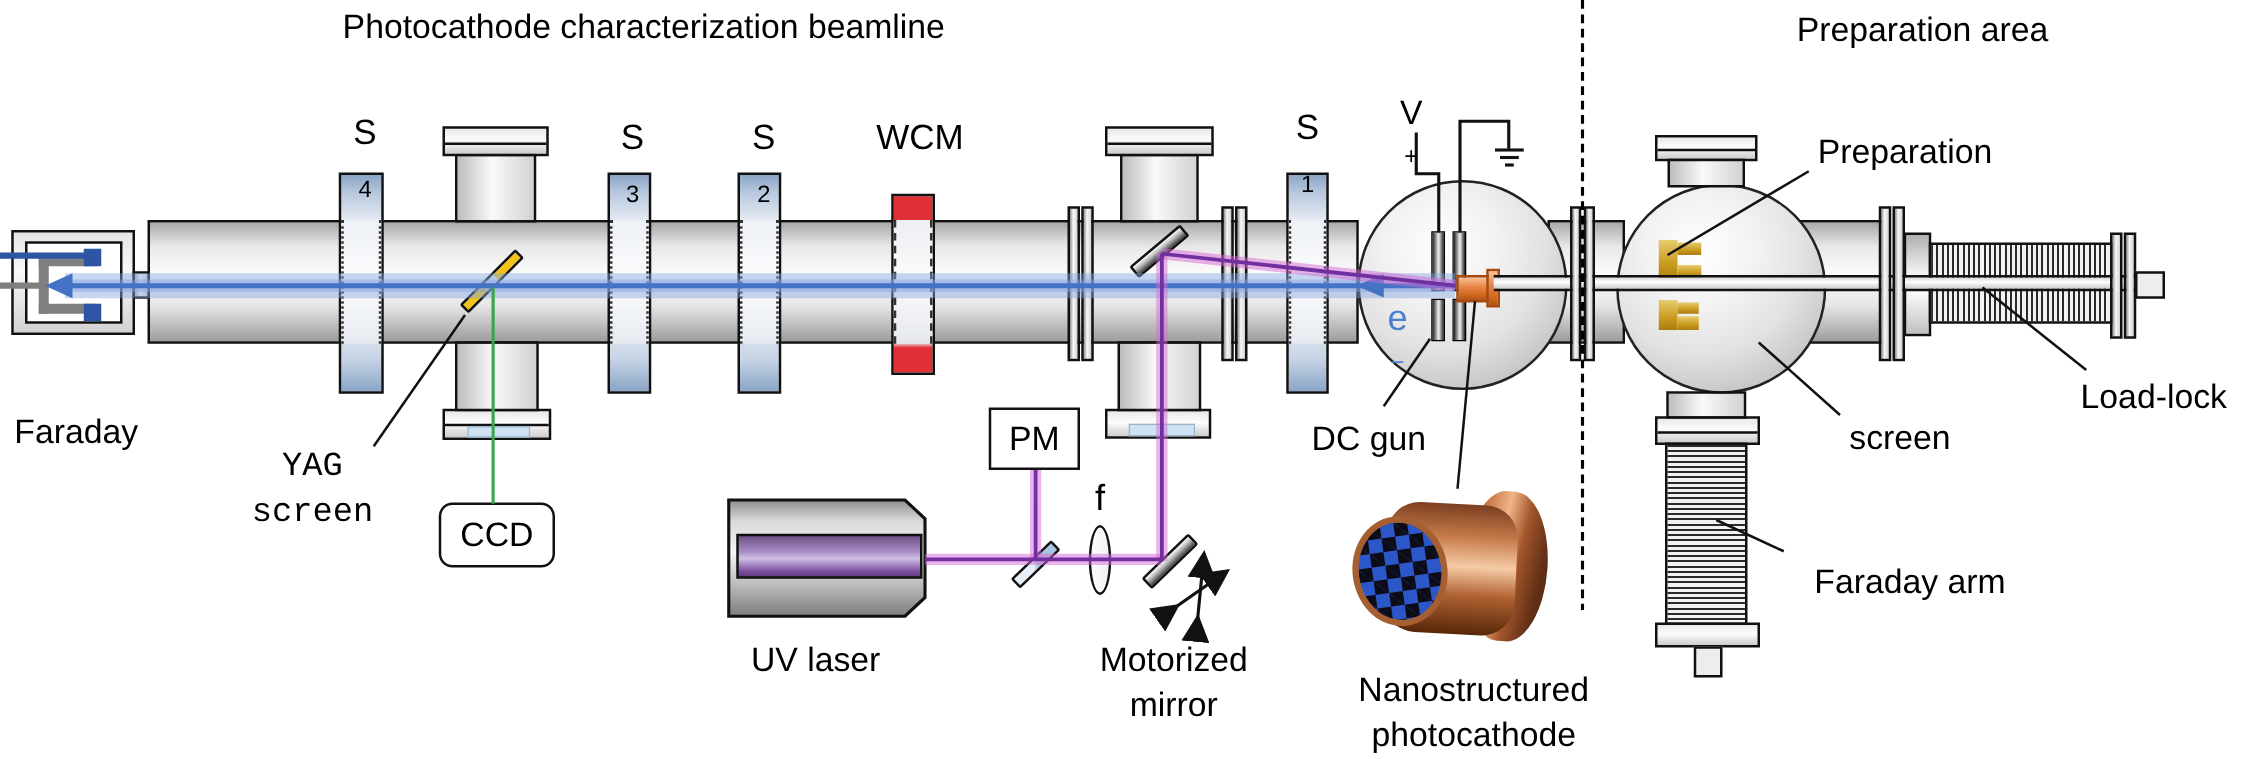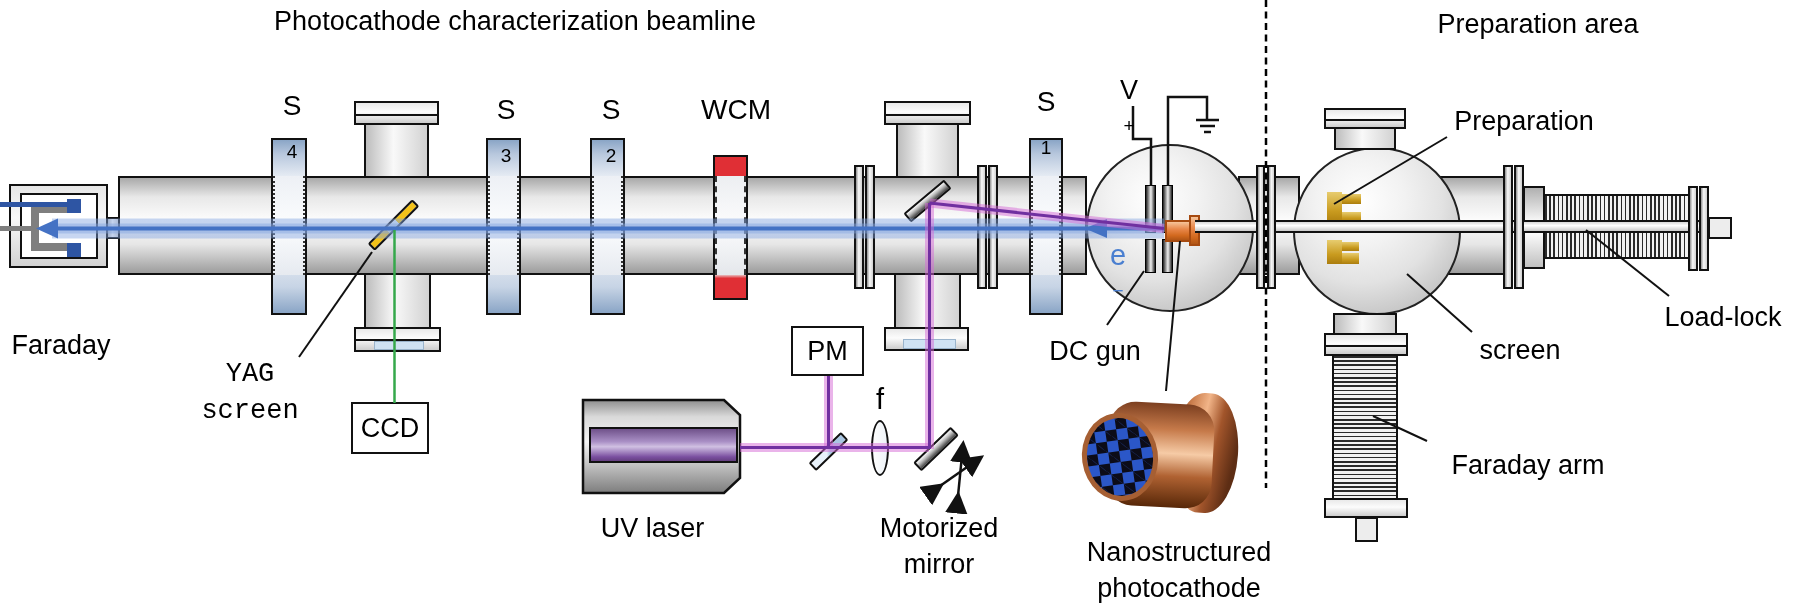--- a/index.html
+++ b/index.html
@@ -139,21 +139,21 @@
   <div class="abs" style="left:1708px;top:217px;width:24px;height:22px;border:2px solid #111;background:#ededed;"></div>
 
   <div class="abs" style="left:871px;top:420px;width:18px;height:56px;border:2px solid #111;border-radius:50%;background:linear-gradient(90deg,#fdfdfd,#eef3f8);"></div>
   <div class="abs" style="left:806px;top:446px;width:45px;height:11px;transform:rotate(-44deg);border:2px solid #111;border-radius:2px;background:linear-gradient(135deg,#e8f1fa 0 45%,#a9c6e2 55% 100%);"></div>
   <div class="abs mirror" style="left:901px;top:195px;width:53px;height:12px;transform:rotate(-40deg);"></div>
   <div class="abs mirror" style="left:910px;top:443px;width:52px;height:12px;transform:rotate(-44deg);"></div>
 
   <div class="abs box" style="left:791px;top:326px;width:73px;height:50px;">
       <span>PM</span>
     </div>
-  <div class="abs box" style="left:351px;top:402px;width:78px;height:52px;">
+  <div class="abs box" style="left:351px;top:402px;width:93px;height:52px;border-radius:11px;">
       <span>CCD</span>
     </div>
 
   <svg class="abs" style="left:0;top:0;" width="1795" height="607" viewBox="0 0 1795 607">
     <defs>
       <linearGradient id="gLaser" x1="0" y1="0" x2="0" y2="1">
         <stop offset="0" stop-color="#8f8f8f"></stop>
           <stop offset="0.18" stop-color="#d9d9d9"></stop>
         <stop offset="0.45" stop-color="#f5f5f5"></stop>
           <stop offset="0.7" stop-color="#c2c2c2"></stop>

